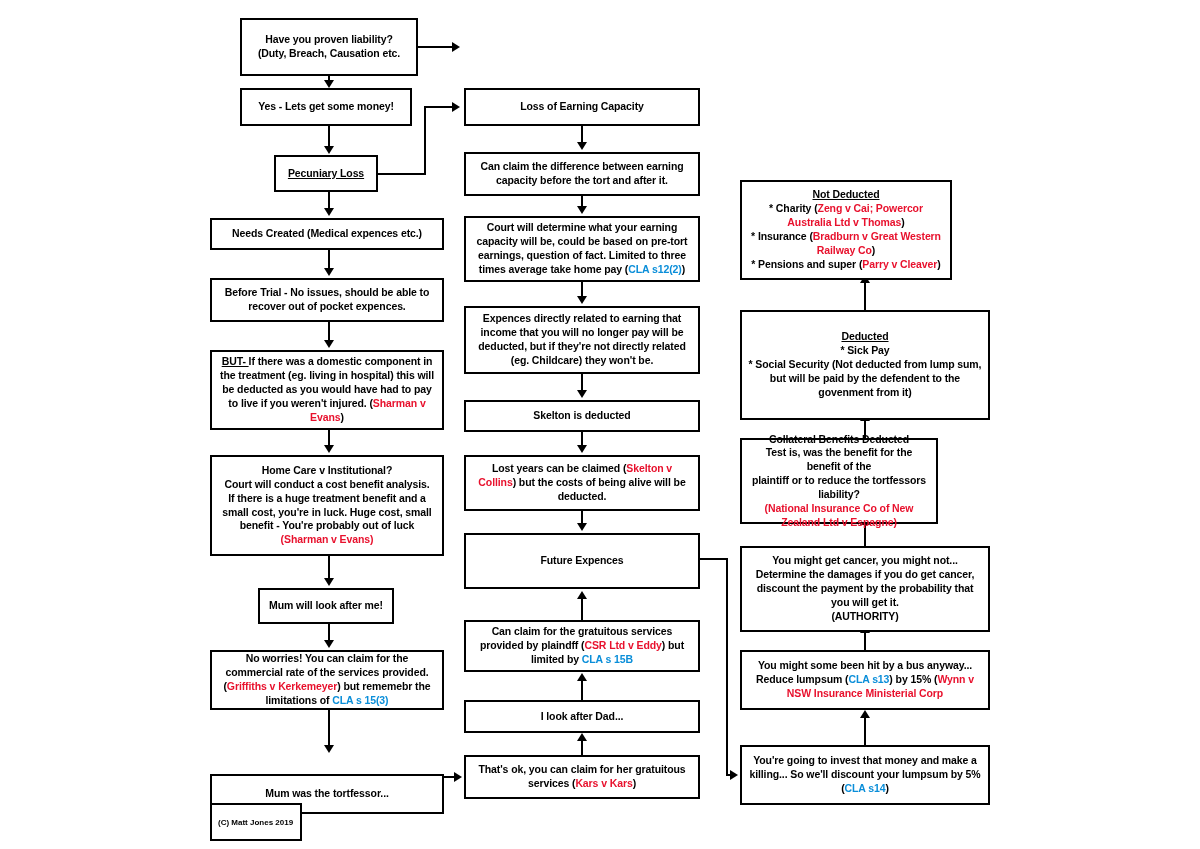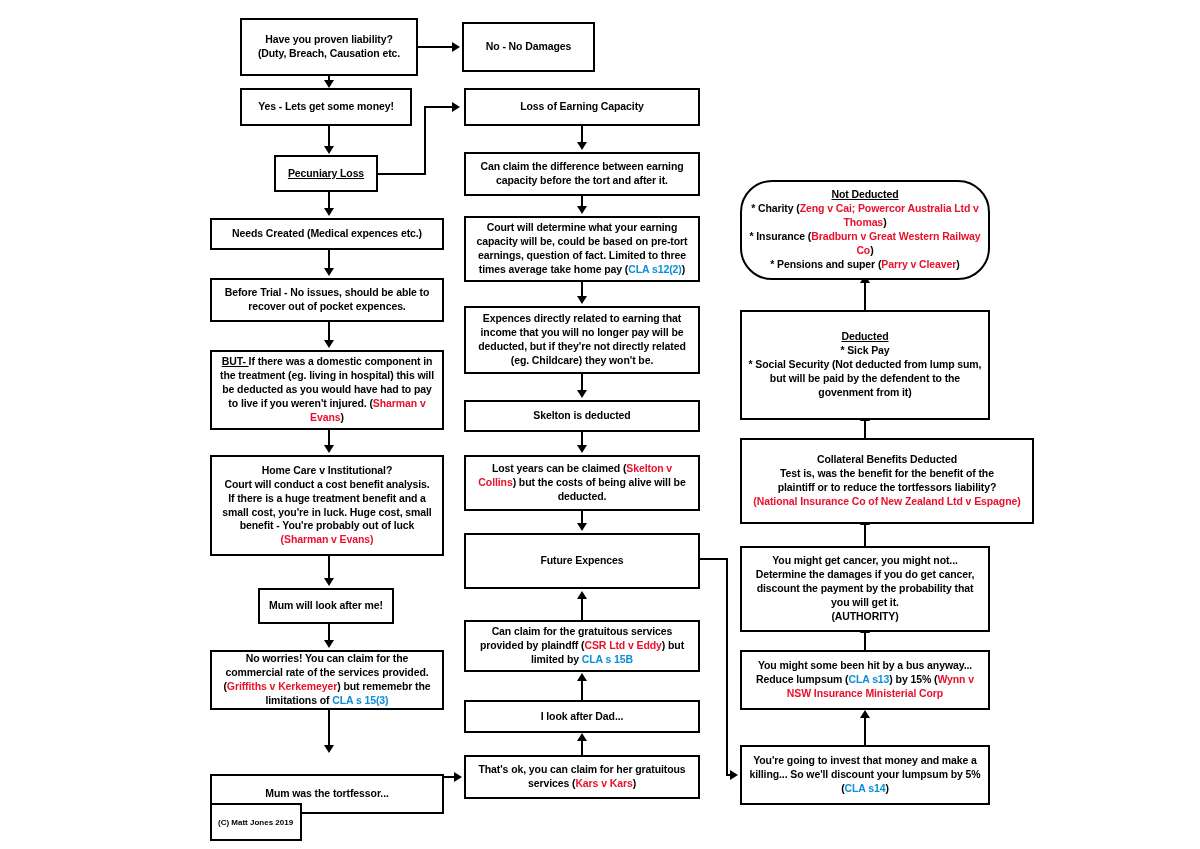--- a/index.html
+++ b/index.html
@@ -74,23 +74,20 @@
 
 <div id="canvas">
 
   <div class="box" style="left:240px;top:18px;width:178px;height:58px;">
     <span class="t">
       <span>Have you proven liability?</span><br>
       <span>(Duty, Breach, Causation etc.</span>
     </span>
   </div>
 
-  <div class="box" style="left:462px;top:22px;width:133px;height:50px;">
-    <span class="t">No - No Damages</span>
-  </div>
 
   <div class="box" style="left:240px;top:88px;width:172px;height:38px;">
     <span class="t">Yes - Lets get some money!</span>
   </div>
 
   <div class="box" style="left:274px;top:155px;width:104px;height:37px;text-decoration:underline;">
     <span class="t">Pecuniary Loss</span>
   </div>
 
   <div class="box" style="left:210px;top:218px;width:234px;height:32px;">
@@ -188,38 +185,38 @@
   <div class="box" style="left:464px;top:755px;width:236px;height:44px;">
     <span class="t">
       <span>That's ok, you can claim for her gratuitous services (</span><span class="red">Kars v Kars</span><span>)</span>
     </span>
   </div>
 
   <div class="box" style="left:464px;top:700px;width:236px;height:33px;">
     <span class="t">I look after Dad...</span>
   </div>
 
-  <div class="box" style="left:740px;top:180px;width:250px;height:100px;border-radius:32px;">
+  <div class="box" style="left:740px;top:180px;width:212px;height:100px;">
     <span class="t">
       <span class="uline">Not Deducted</span><br>
       <span>* Charity (</span><span class="red">Zeng v Cai; Powercor Australia Ltd v Thomas</span><span>)</span><br>
       <span>* Insurance (</span><span class="red">Bradburn v Great Western Railway Co</span><span>)</span><br>
       <span>* Pensions and super (</span><span class="red">Parry v Cleaver</span><span>)</span>
     </span>
   </div>
 
   <div class="box" style="left:740px;top:310px;width:250px;height:110px;">
     <span class="t">
       <span class="uline">Deducted</span><br>
       <span>* Sick Pay</span><br>
       <span>* Social Security (Not deducted from lump sum, but will be paid by the defendent to the govenment from it)</span>
     </span>
   </div>
 
-  <div class="box" style="left:740px;top:438px;width:294px;height:86px;align-items:center;">
+  <div class="box" style="left:740px;top:438px;width:198px;height:86px;align-items:center;">
     <span class="t">
       <span>Collateral Benefits Deducted</span><br>
       <span>Test is, was the benefit for the benefit of the</span><br>
       <span>plaintiff or to reduce the tortfessors liability?</span><br>
       <span class="red">(National Insurance Co of New Zealand Ltd v Espagne)</span>
     </span>
   </div>
 
   <div class="box" style="left:740px;top:546px;width:250px;height:86px;">
     <span class="t">

